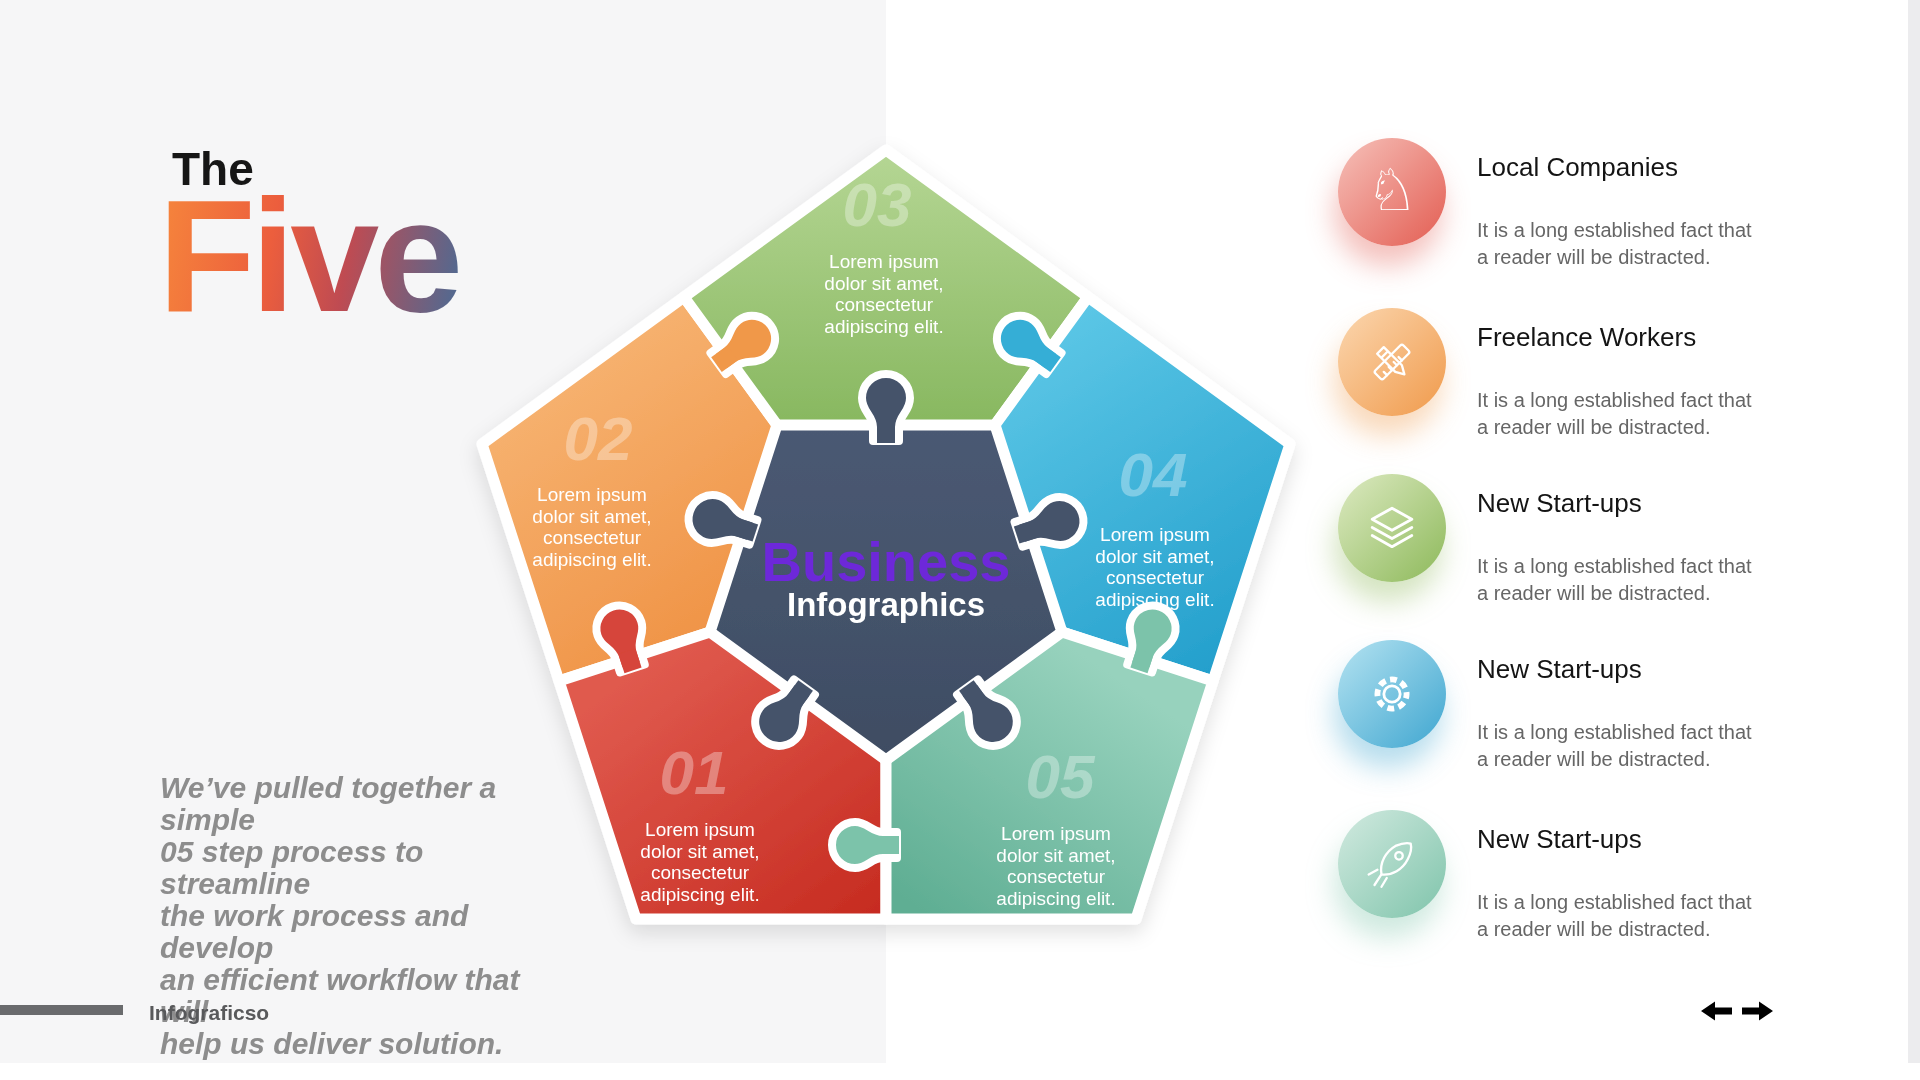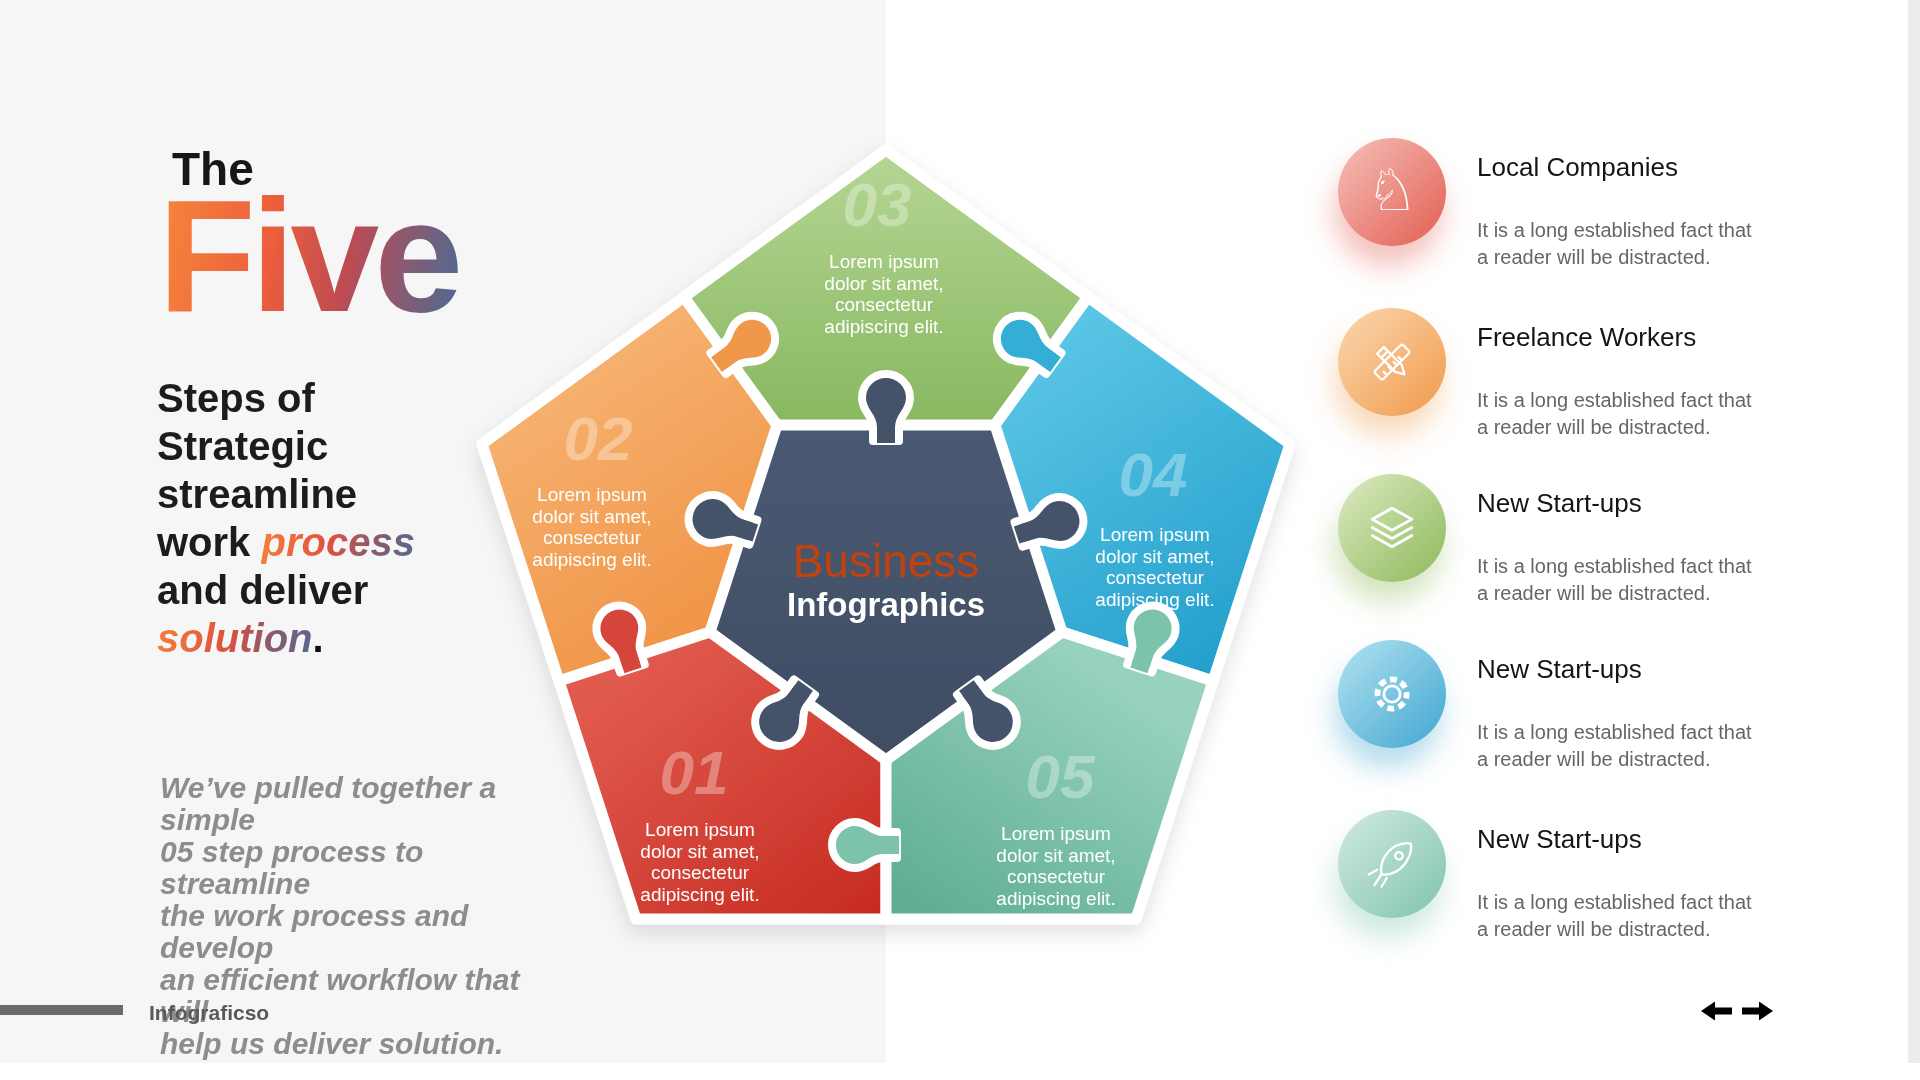--- a/index.html
+++ b/index.html
@@ -25,21 +25,21 @@
   
   .footer-bar{position:absolute;left:0;top:1005px;width:123px;height:10px;background:#6a6b6d;}
   .brand{position:absolute;left:149px;top:1001px;font-size:21px;font-weight:700;color:#58595b;}
   .nav-arrows{position:absolute;left:1700px;top:998px;width:74px;height:26px;cursor:pointer;}
 
   
   .p-num{position:absolute;transform:translate(-50%,-50%);font-size:62px;font-weight:700;font-style:italic;
          color:rgba(255,255,255,0.33);}
   .p-text{position:absolute;transform:translate(-50%,-50%);font-size:19px;line-height:21.5px;text-align:center;
           color:#ffffff;white-space:pre-line;}
-  .c-title{position:absolute;transform:translate(-50%,-50%);font-size:46px;font-weight:400;color:#c2410c;}
+  .c-title{position:absolute;transform:translate(-50%,-50%);font-size:56px;font-weight:700;color:#6d28d9;}
   .c-sub{position:absolute;transform:translate(-50%,-50%);font-size:33px;font-weight:600;color:#fff;}
 
   
   .feature{position:absolute;left:1338px;width:470px;height:112px;}
   .f-circle{position:absolute;left:0;top:0;width:108px;height:108px;border-radius:50%;
             display:flex;align-items:center;justify-content:center;}
   .f-circle.c1{background:linear-gradient(135deg,#f6c1ba 0%,#e35d52 100%);box-shadow:-4px 20px 28px rgba(227,93,82,.38);}
   .f-circle.c2{background:linear-gradient(135deg,#fbd7b0 0%,#f09a4b 100%);box-shadow:-4px 20px 28px rgba(240,154,75,.38);}
   .f-circle.c3{background:linear-gradient(135deg,#ddeac2 0%,#8db95a 100%);box-shadow:-4px 20px 28px rgba(141,185,90,.38);}
   .f-circle.c4{background:linear-gradient(135deg,#b5e3f1 0%,#3fa6d0 100%);box-shadow:-4px 20px 28px rgba(63,166,208,.38);}
@@ -51,21 +51,20 @@
 </head>
 <body>
 
 <div class="slide">
   <div class="left-bg"></div>
   <div class="right-edge"></div>
 
   <div class="kicker">The</div>
   <div class="big-title">Five</div>
 
-  <div class="subtitle"><span>Steps of Strategic streamline work </span><em class="grad-word">process</em><span> and deliver </span><em class="grad-word">solution</em><span class="period">.</span></div>
 
   <div class="intro">We’ve pulled together a simple
 05 step process to streamline
 the work process and develop
 an efficient workflow that will
 help us deliver solution.</div>
 
   <svg width="1920" height="1080" viewBox="0 0 1920 1080" style="position:absolute;left:0;top:0;">
     <defs>
       <linearGradient id="gOrange" gradientUnits="userSpaceOnUse" x1="520" y1="300" x2="780" y2="680">

